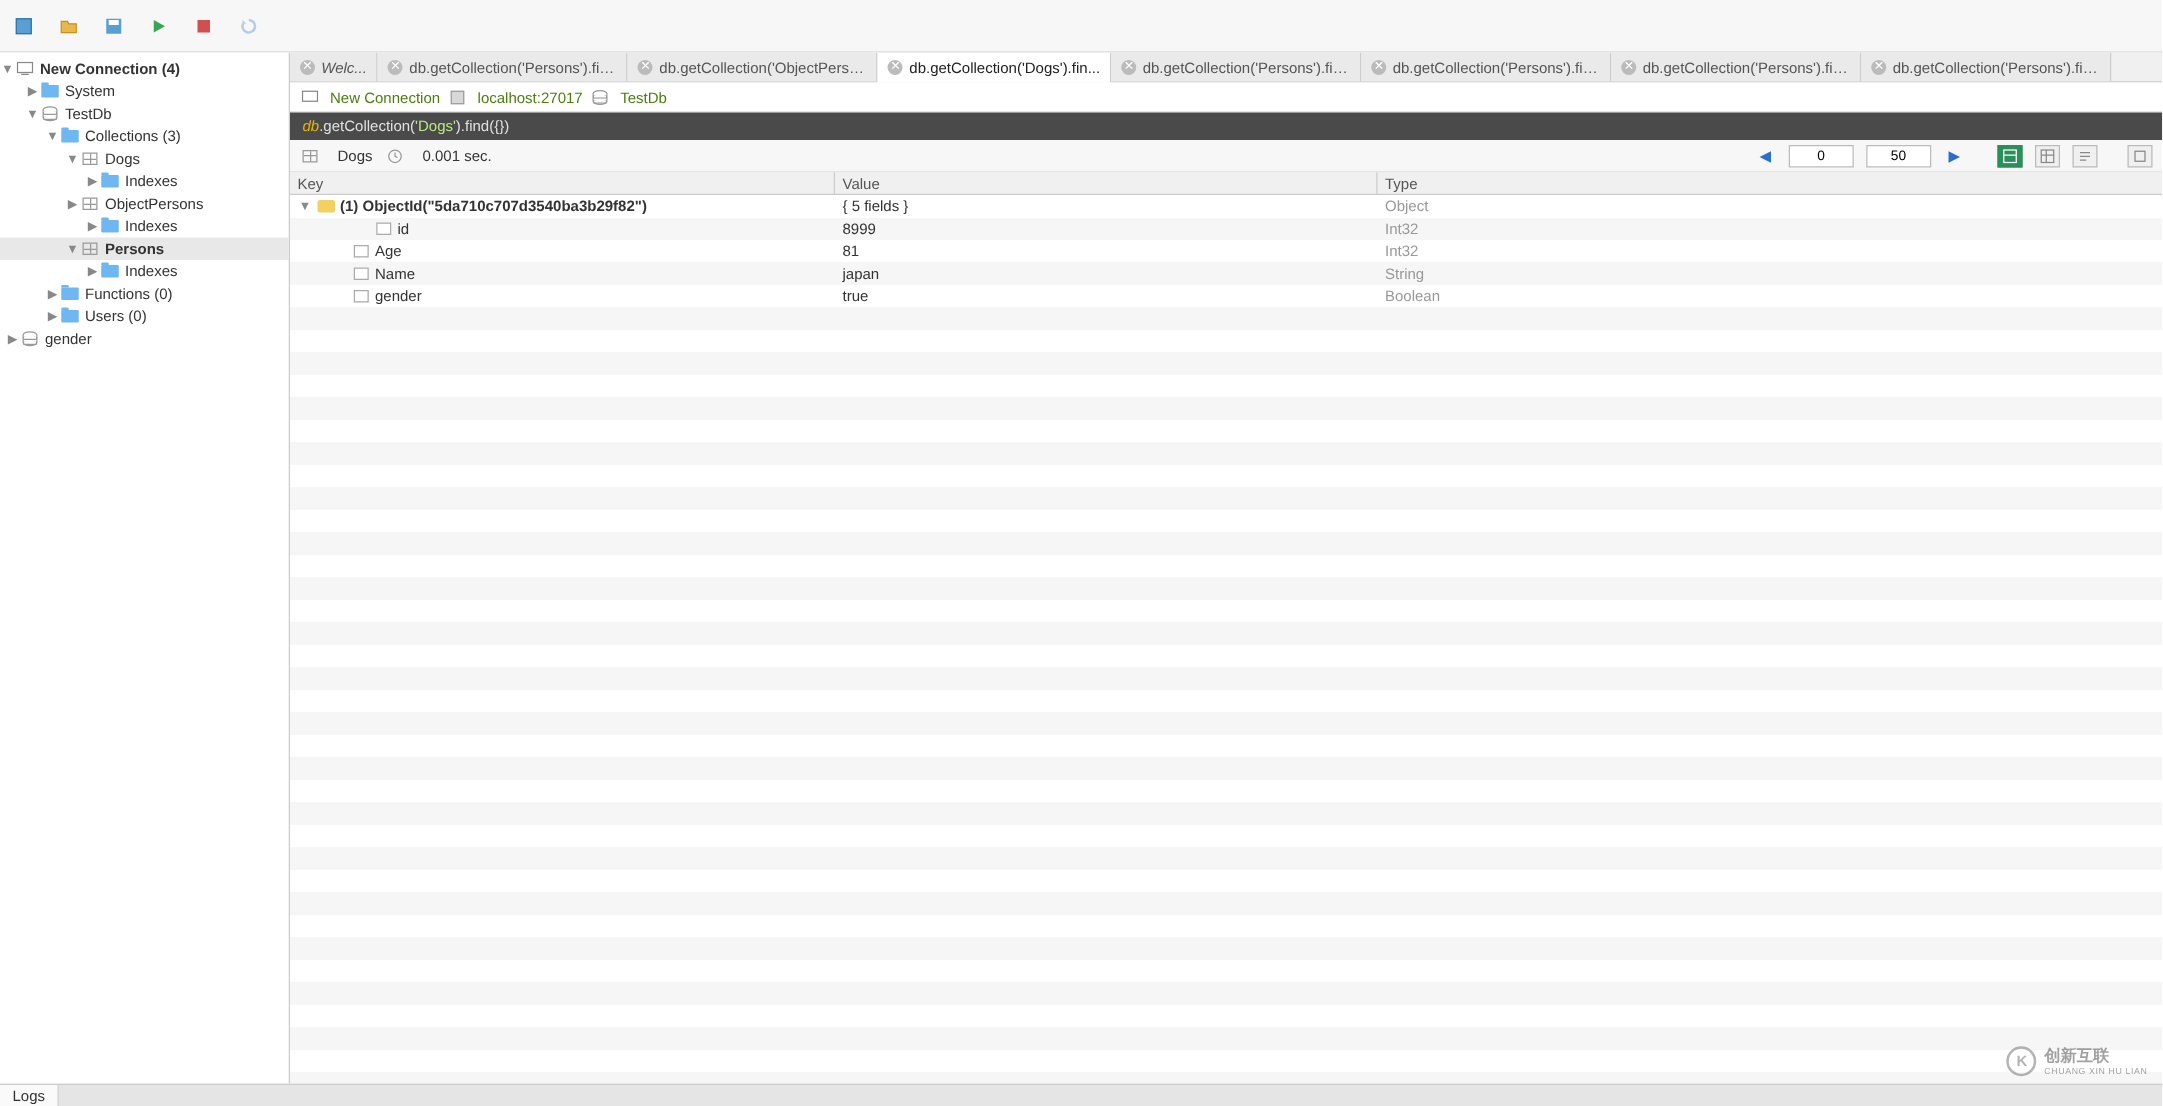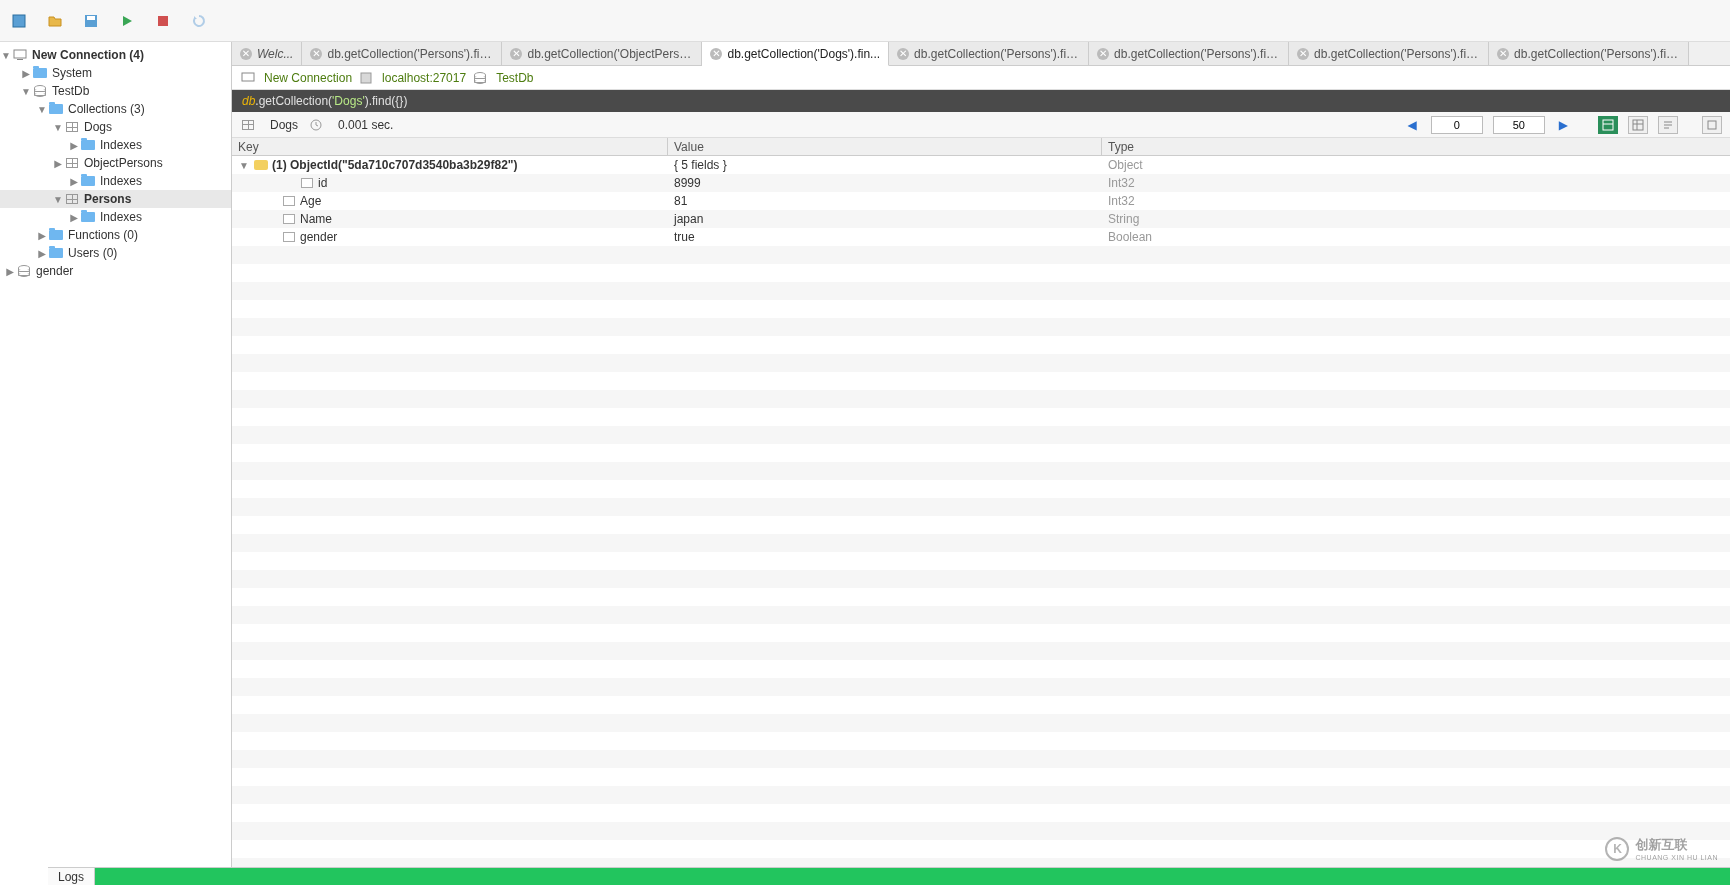--- a/index.html
+++ b/index.html
@@ -39,21 +39,21 @@
 .gridhead .c3{flex:1;padding-left:6px;display:flex;align-items:center;}
 .gridbody { flex:1; overflow:auto; background:repeating-linear-gradient(#fff 0 18px,#f6f6f6 18px 36px); }
 .grow { display:flex; height:18px; align-items:center; }
 .grow .c1{width:436px;padding-left:6px;display:flex;align-items:center;gap:4px;}
 .grow .c2{width:434px;padding-left:6px;color:#333;}
 .grow .c3{flex:1;padding-left:6px;color:#999;}
 .grow .tw{width:12px;font-size:10px;color:#888;}
 .kicon{width:14px;height:12px;display:flex;align-items:center;justify-content:center;font-size:9px;}
 .obj-ic{background:#f3d060;border-radius:2px;width:16px;height:10px;}
 .fld-ic{width:12px;height:10px;border:1px solid #aaa;background:#fff;}
-.statusbar{height:18px;border-top:1px solid #ccc;background:#22c55e;display:flex;align-items:center;margin-left:48px;}
+.statusbar{height:18px;border-top:1px solid #ccc;background:#e5e5e5;display:flex;align-items:center;}
 .statusbar .logtab{padding:0 10px;height:100%;border-right:1px solid #ccc;display:flex;align-items:center;font-size:11px;cursor:pointer;background:#fafafa;}
 .watermark{position:absolute;right:12px;bottom:24px;opacity:.55;font-size:10px;color:#555;display:flex;align-items:center;gap:6px;}
 .watermark .logo{width:24px;height:24px;border:2px solid #777;border-radius:50%;display:flex;align-items:center;justify-content:center;font-weight:bold;color:#777;}
 </style>
 </head>
 <body>
 
 <div class="toolbar">
   <span class="tbtn">
       <svg width="16" height="16">

